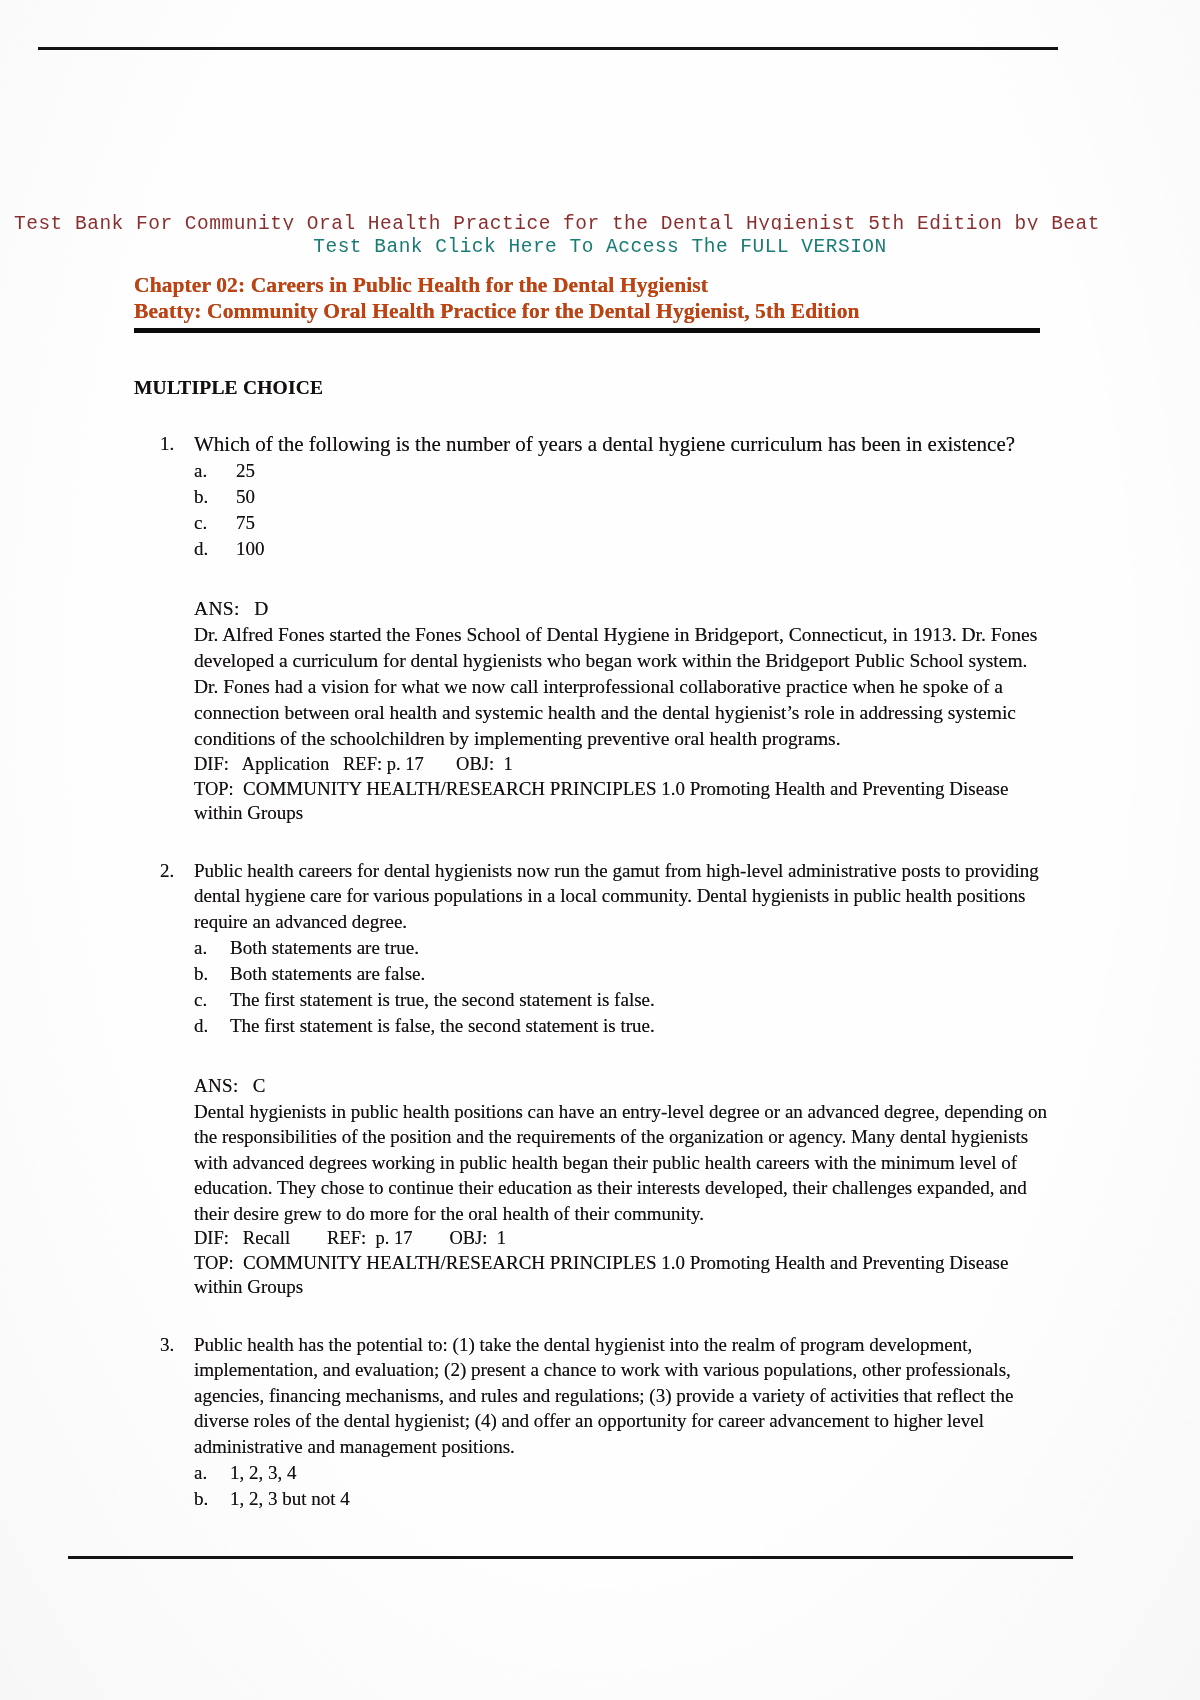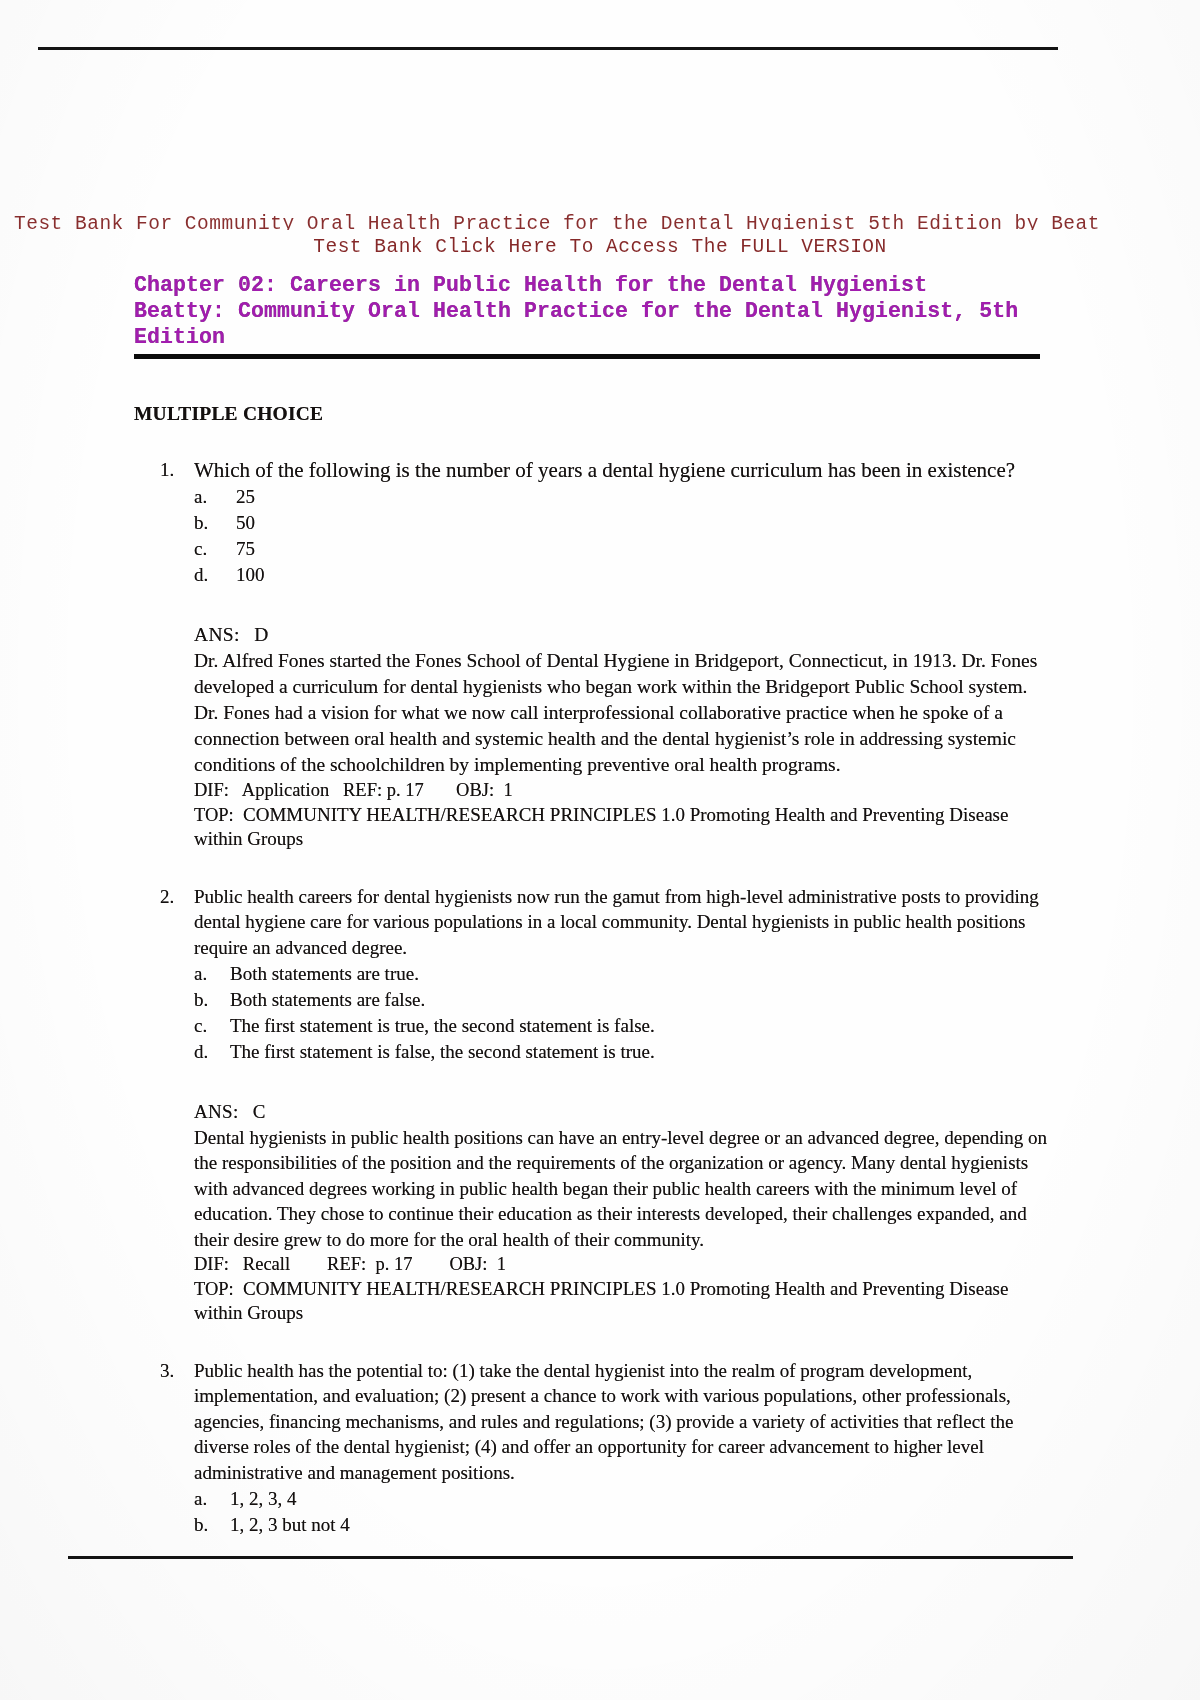--- a/index.html
+++ b/index.html
@@ -75,39 +75,38 @@
   }
   .wm-line2 {
     position: absolute;
     left: 0;
     top: 30px;
     width: 1200px;
     white-space: nowrap;
     font-size: 19.5px;
     line-height: 22px;
     text-align: center;
-    color: #7f1d1d;
+    color: #0f766e;
     opacity: .95;
   }
 
   
   .doc-body {
     position: absolute;
     left: 134px;
     top: 272px;
     width: 920px;
   }
   .chapter-title,
   .book-title {
     font-weight: bold;
     font-size: 21.5px;
     line-height: 26px;
     letter-spacing: .1px;
-    color: #a21caf;
-    font-family: Liberation Mono, monospace;
+    color: #c2410c;
   }
   .title-underline {
     margin-top: 4px;
     width: 906px;
     height: 5px;
     background: #0b0b0b;
   }
 
   .mc-heading {
     margin-top: 44px;

